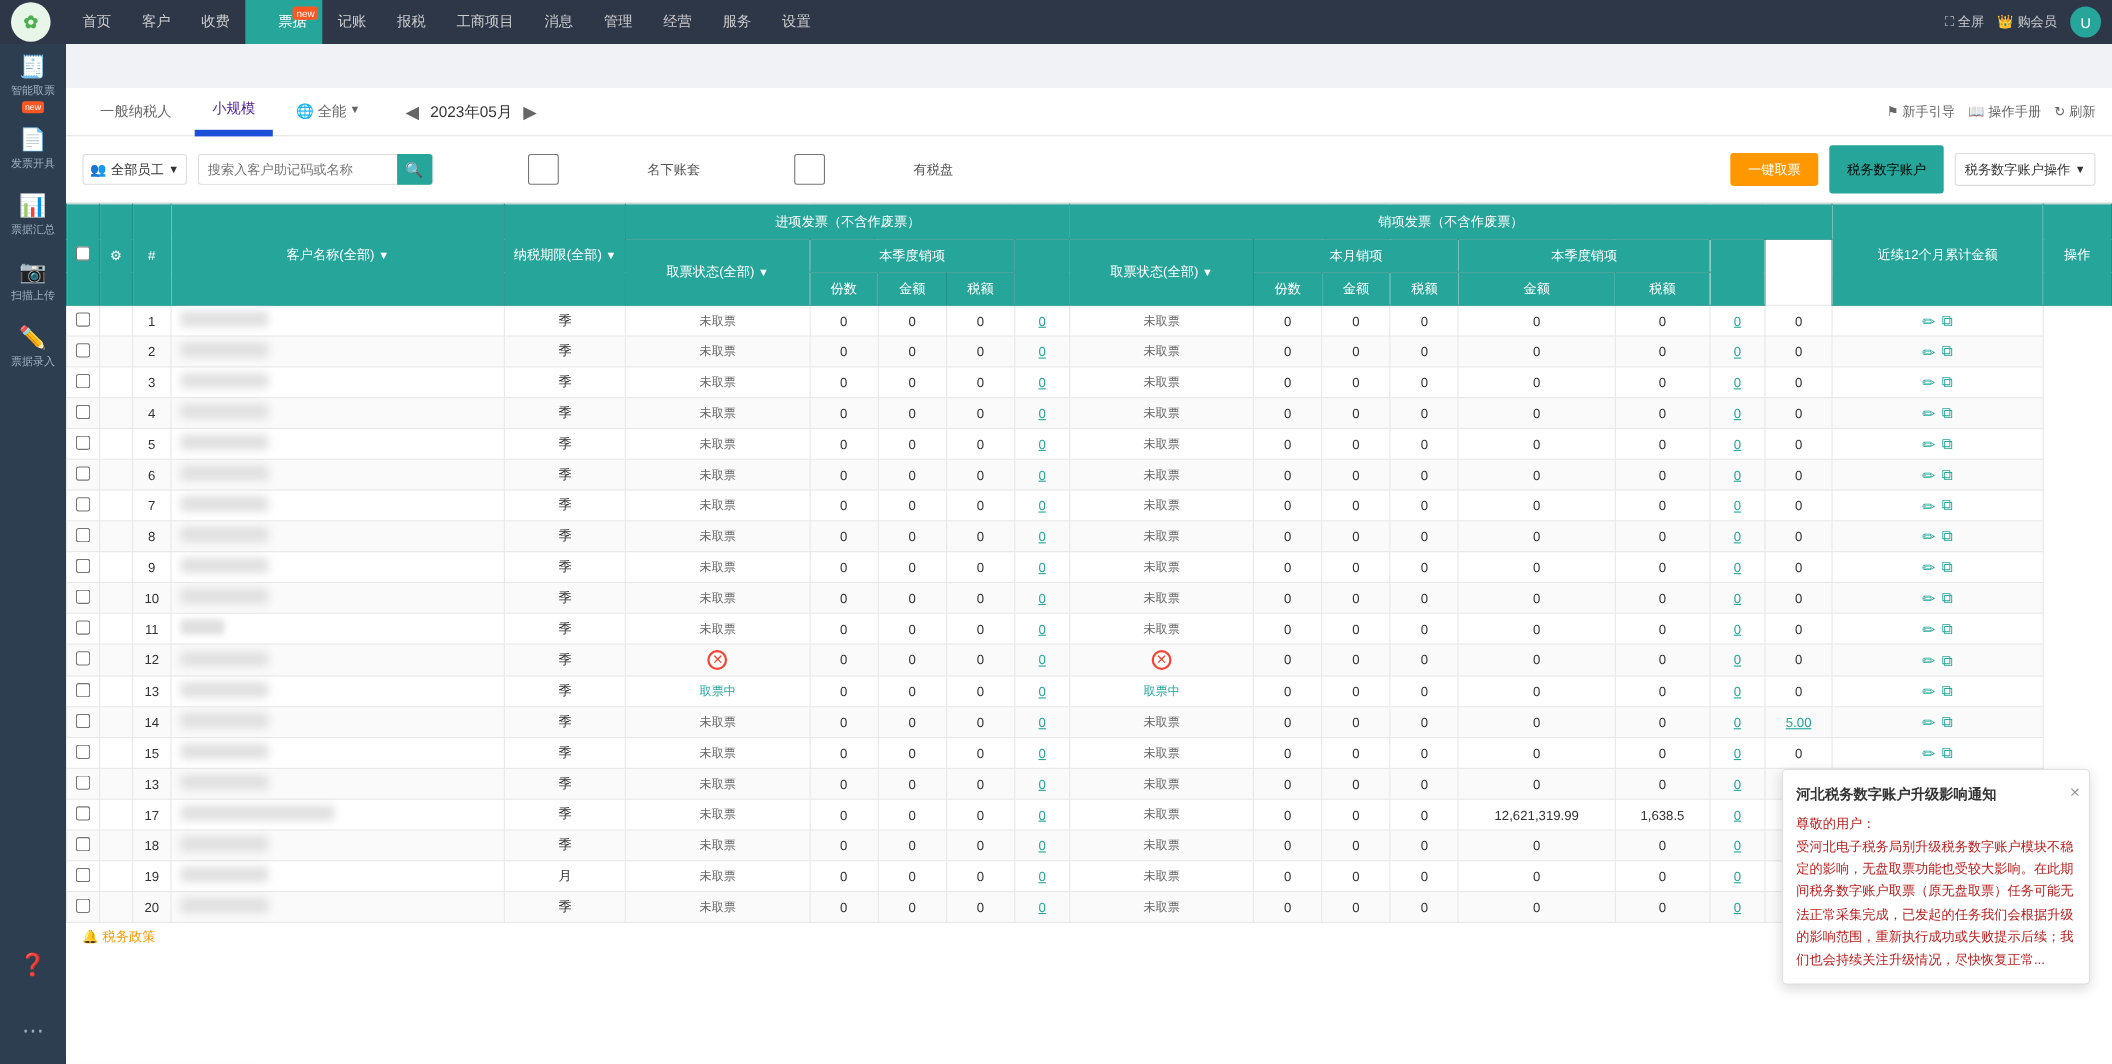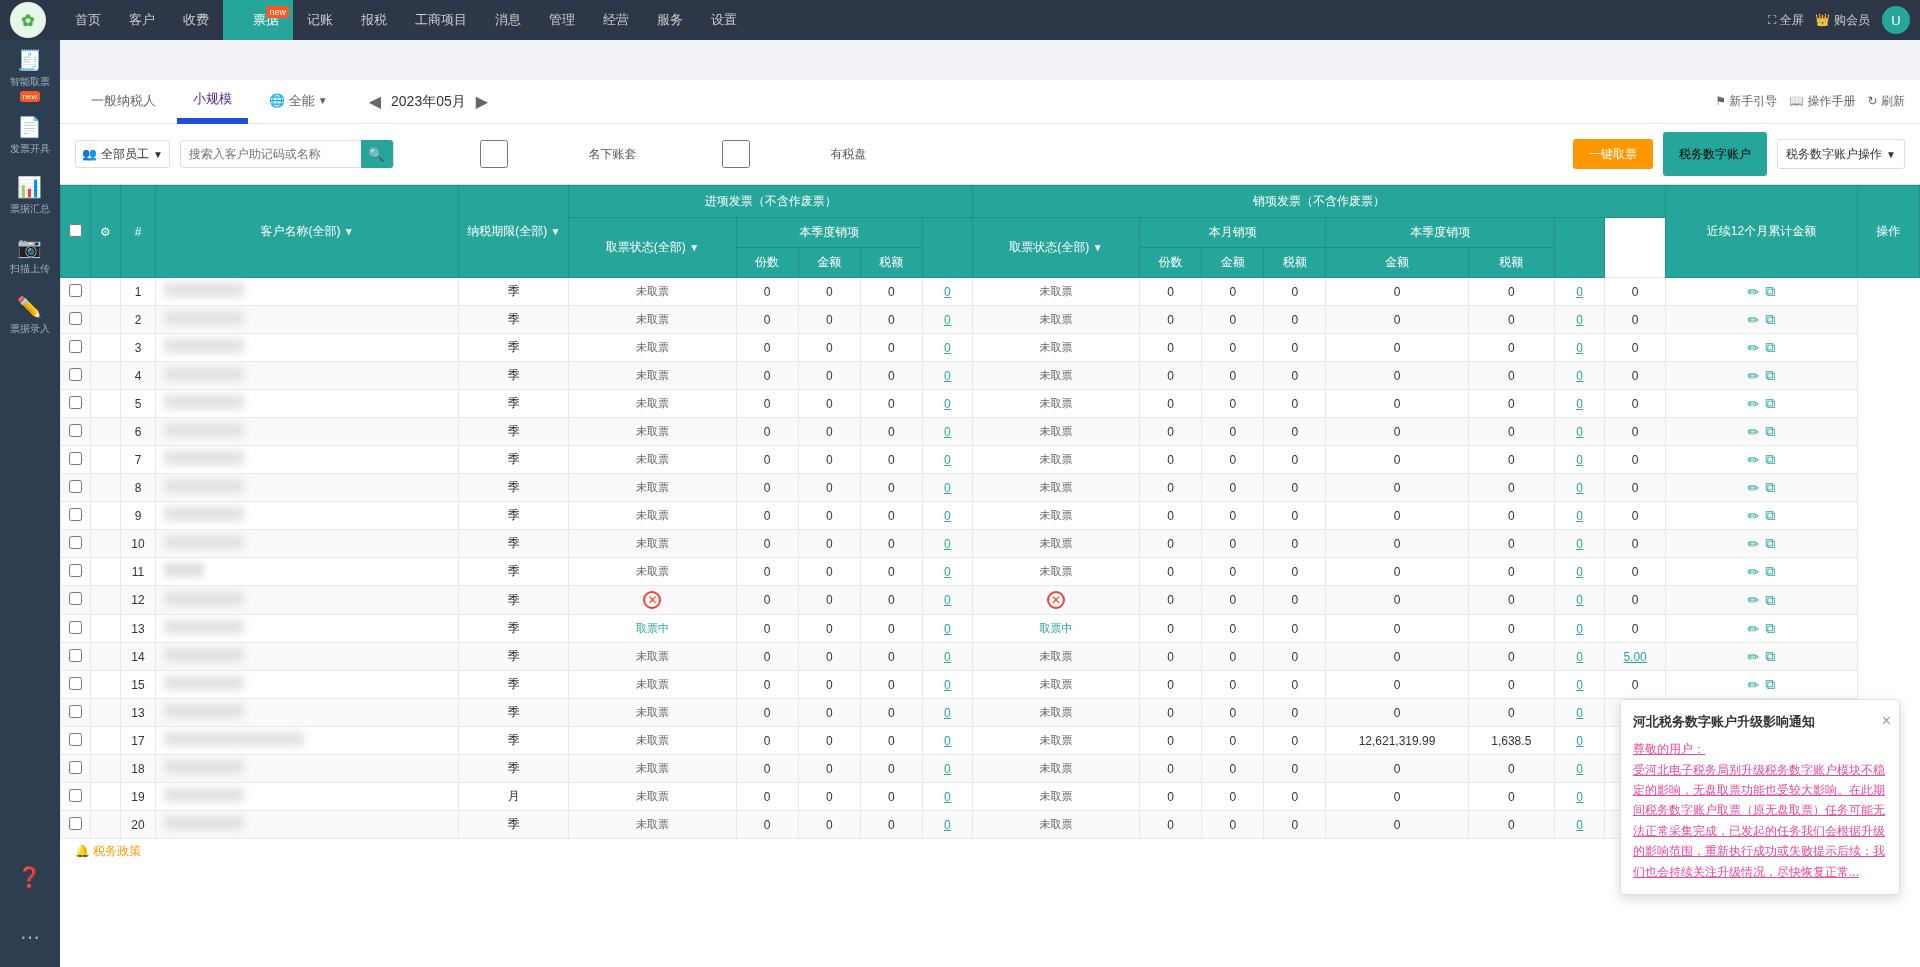--- a/index.html
+++ b/index.html
@@ -786,17 +786,17 @@
         </tbody>
     </table>
     <div class="tax-policy">🔔 税务政策</div>
   </div>
 
 </div>
 
 <div class="notification-popup">
   <div class="notification-title">河北税务数字账户升级影响通知</div>
   <span class="notification-close">×</span>
-  <div style="color:#ec4899;font-size:12px;line-height:1.7;text-decoration:underline;">
+  <div style="color:#b91c1c;font-size:12px;line-height:1.7;">
     尊敬的用户：<br>
     受河北电子税务局别升级税务数字账户模块不稳定的影响，无盘取票功能也受较大影响。在此期间税务数字账户取票（原无盘取票）任务可能无法正常采集完成，已发起的任务我们会根据升级的影响范围，重新执行成功或失败提示后续；我们也会持续关注升级情况，尽快恢复正常...
   </div>
 </div>
 
 </body></html>

